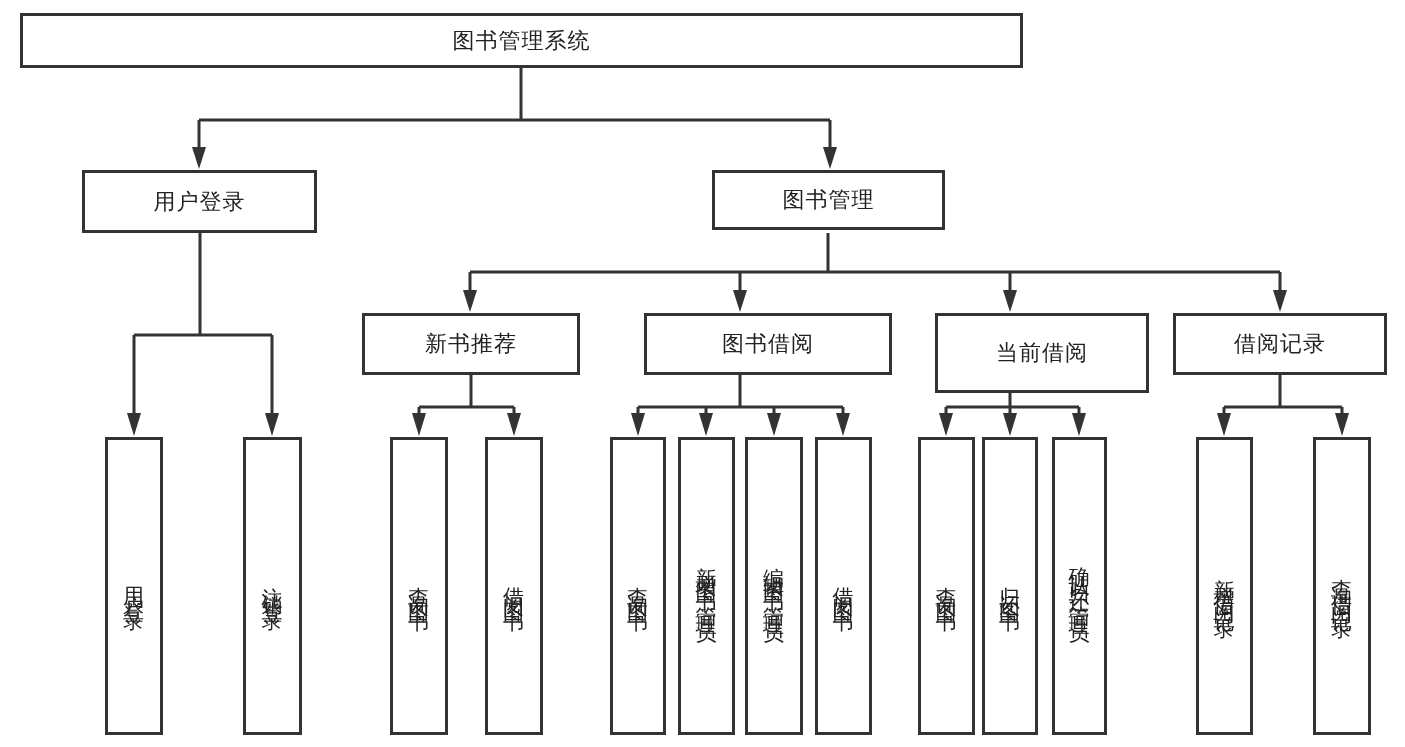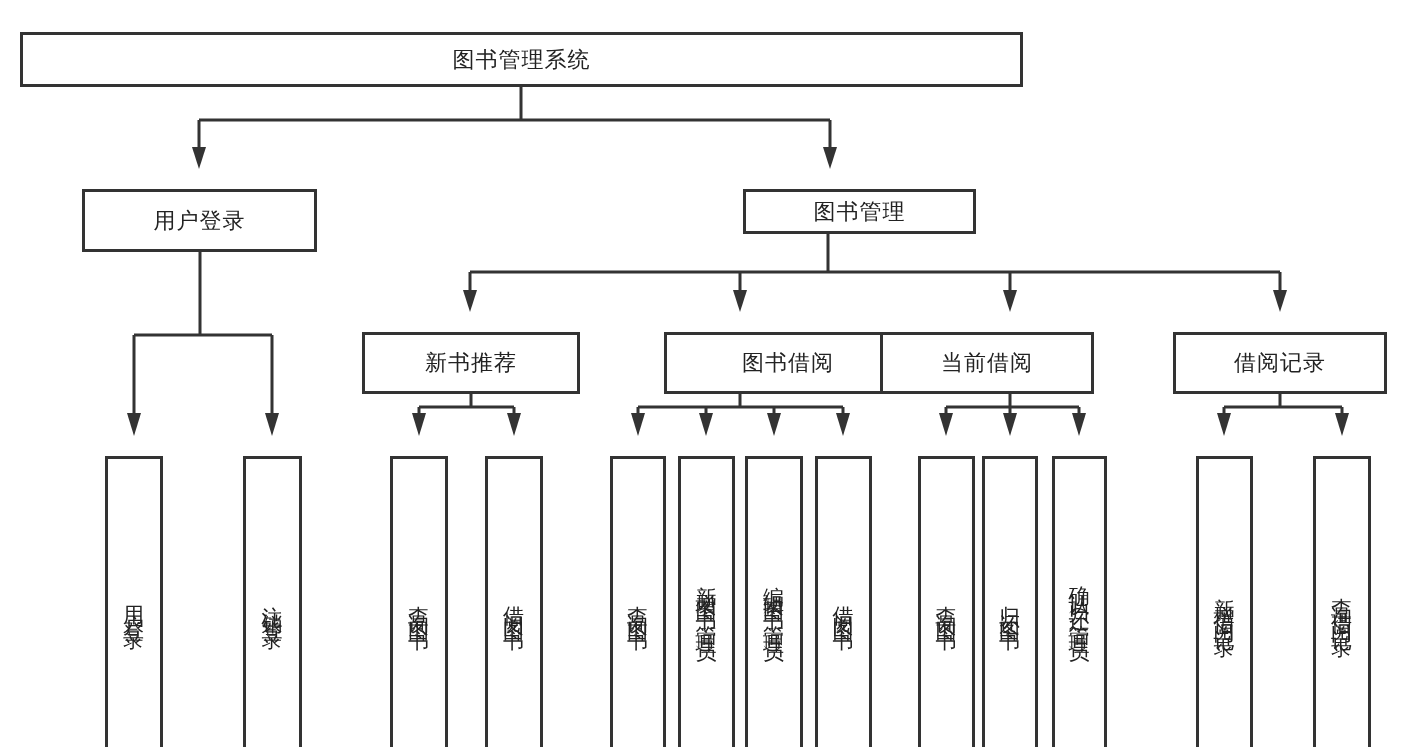--- a/index.html
+++ b/index.html
@@ -22,38 +22,37 @@
   }
   .node {
     position: absolute;
     box-sizing: border-box;
     border: 3px solid #333333;
     background: #ffffff;
     display: flex;
     align-items: center;
     justify-content: center;
     color: #222222;
-    margin-top: 19px;
   }
   .node.h { font-size: 22px; letter-spacing: 1px; }
   .node.v { font-size: 21px; }
   .node.v .vtext {
     writing-mode: vertical-rl;
     text-orientation: mixed;
     letter-spacing: 8px;
     line-height: 1;
     white-space: nowrap;
   }
   
   .n-root { left: 20px;  top: 13px;  width: 1003px; height: 55px; }
   .n-login{ left: 82px;  top: 170px; width: 235px;  height: 63px; }
-  .n-mgmt { left: 743px; top: 170px; width: 233px;  height: 45px; }
+  .n-mgmt { left: 712px; top: 170px; width: 233px;  height: 60px; }
   .n-nb   { left: 362px; top: 313px; width: 218px;  height: 62px; align-items: center; }
-  .n-bb   { left: 664px; top: 313px; width: 248px;  height: 62px; }
-  .n-cb   { left: 880px; top: 313px; width: 214px;  height: 62px; }
+  .n-bb   { left: 644px; top: 313px; width: 248px;  height: 62px; }
+  .n-cb   { left: 935px; top: 313px; width: 214px;  height: 80px; }
   .n-br   { left: 1173px;top: 313px; width: 214px;  height: 62px; }
   
   .leaf { top: 437px; height: 298px; }
   .l-1  { left: 105px;  width: 58px; }
   .l-2  { left: 243px;  width: 59px; }
   .l-3  { left: 390px;  width: 58px; }
   .l-4  { left: 485px;  width: 58px; }
   .l-5  { left: 610px;  width: 56px; }
   .l-6  { left: 678px;  width: 57px; }
   .l-7  { left: 745px;  width: 58px; }

